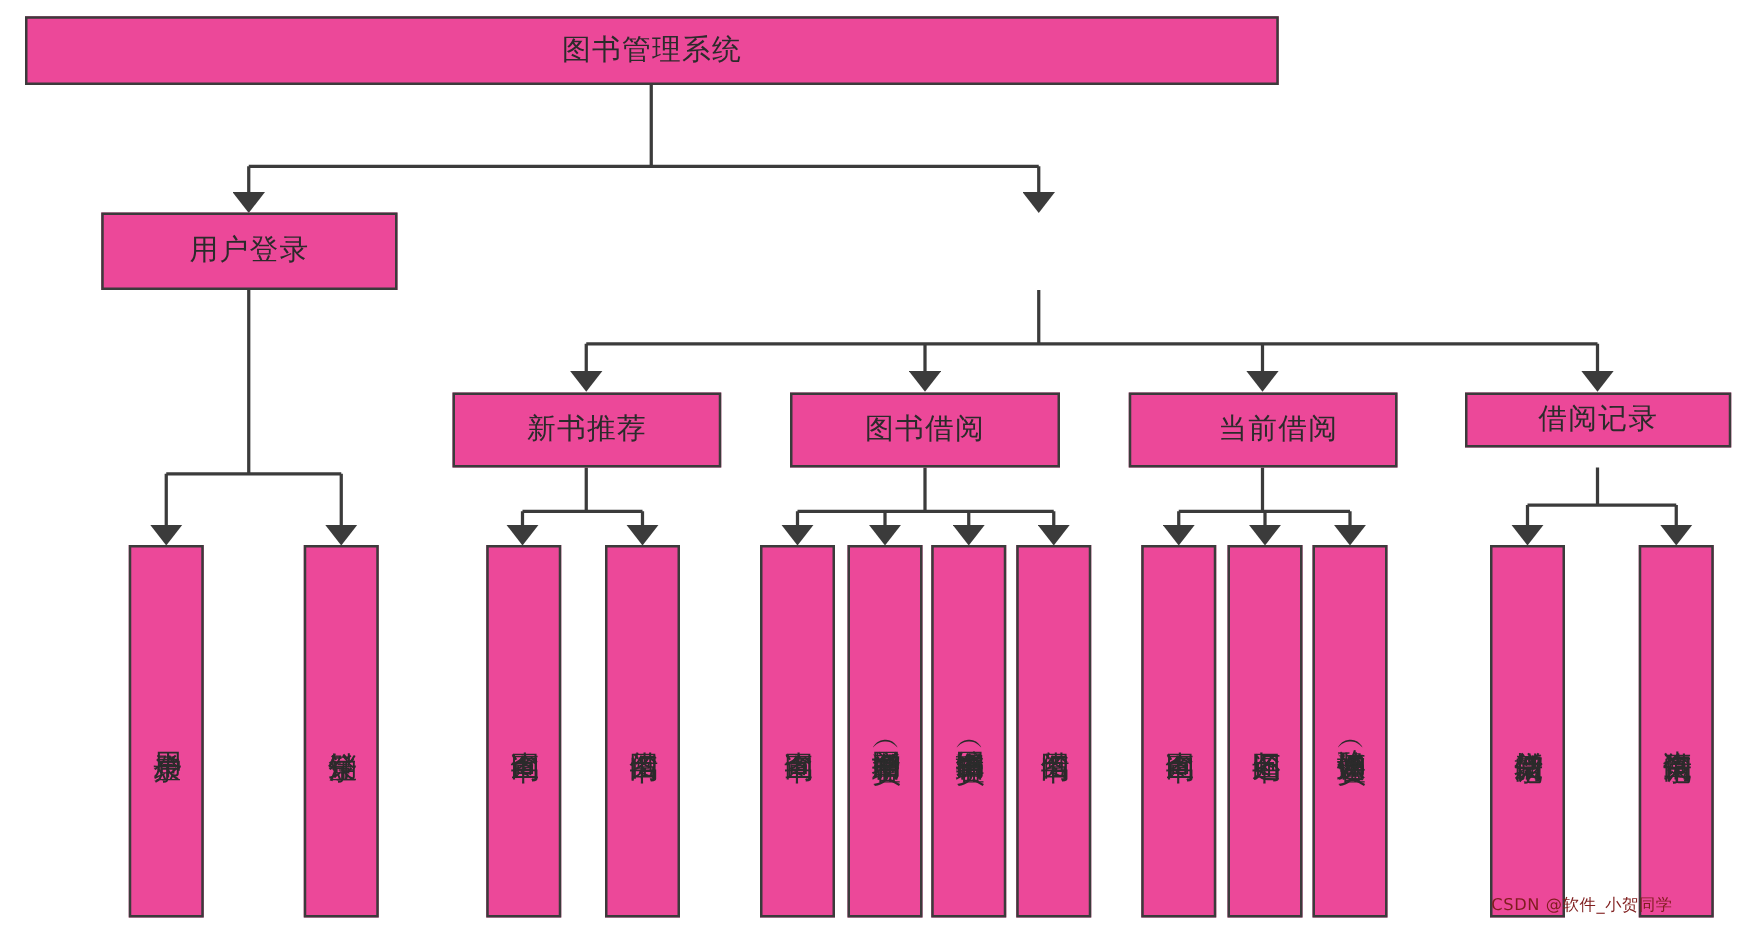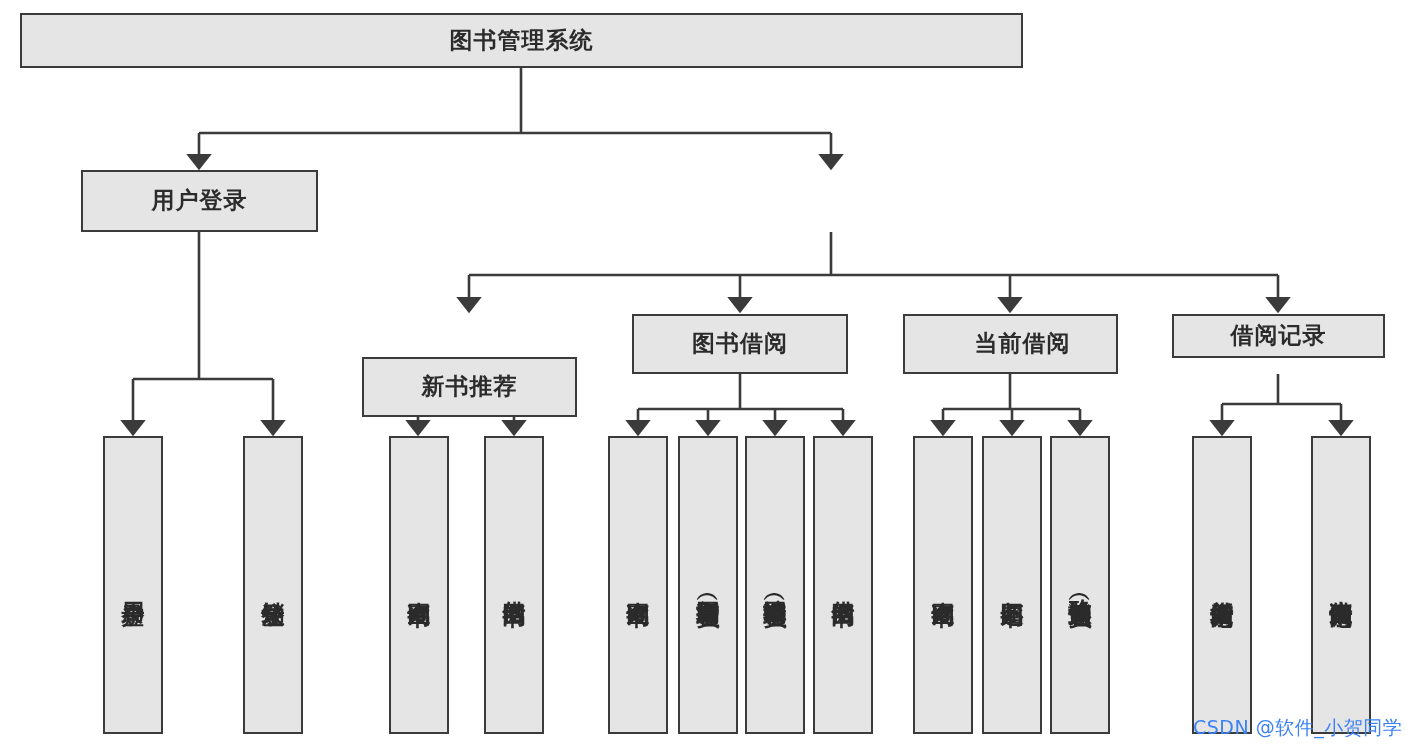--- a/index.html
+++ b/index.html
@@ -22,27 +22,26 @@
     left: 0;
     top: 0;
     width: 1405px;
     height: 747px;
     pointer-events: none;
   }
   .node {
     position: absolute;
     box-sizing: border-box;
     border: 2.5px solid #3b3b3b;
-    background: #e5e5e5;
+    background: #ec4899;
     display: flex;
     align-items: center;
     justify-content: center;
     color: #2b2b2b;
     line-height: 1.18;
-    font-weight: bold;
   }
   .node.horiz {
     font-size: 23px;
     letter-spacing: 1px;
     text-align: center;
   }
   .node.root {
     font-size: 23px;
   }
   .node.vert {
@@ -57,22 +56,22 @@
   }
   .node.vert .vlabel {
     display: block;
     writing-mode: vertical-rl;
     text-orientation: upright;
     white-space: normal;
     max-height: 100%;
   }
   .watermark {
     position: absolute;
-    font-size: 19px;
-    color: #3b82f6;
+    font-size: 13px;
+    color: #7f1d1d;
     letter-spacing: 0.5px;
     white-space: nowrap;
     font-family: "DejaVu Sans", "Liberation Sans", sans-serif;
   }
 </style>
 </head>
 <body>
 
 <div id="canvas">
 
@@ -127,21 +126,21 @@
   </svg>
 
   <div class="node horiz root" style="left:20px; top:13px; width:1003px; height:55px;">
     <span>图书管理系统</span>
   </div>
 
   <div class="node horiz" style="left:81px; top:170px; width:237px; height:62px;">
     <span>用户登录</span>
   </div>
 
-  <div class="node horiz" style="left:362px; top:314px; width:215px; height:60px;margin-top:43px;">
+  <div class="node horiz" style="left:362px; top:314px; width:215px; height:60px;">
     <span>新书推荐</span>
   </div>
   <div class="node horiz" style="left:632px; top:314px; width:216px; height:60px;">
     <span>图书借阅</span>
   </div>
   <div class="node horiz" style="left:903px; top:314px; width:215px; height:60px;padding-left:24px;">
     <span>当前借阅</span>
   </div>
   <div class="node horiz" style="left:1172px; top:314px; width:213px; height:44px;">
     <span>借阅记录</span>

